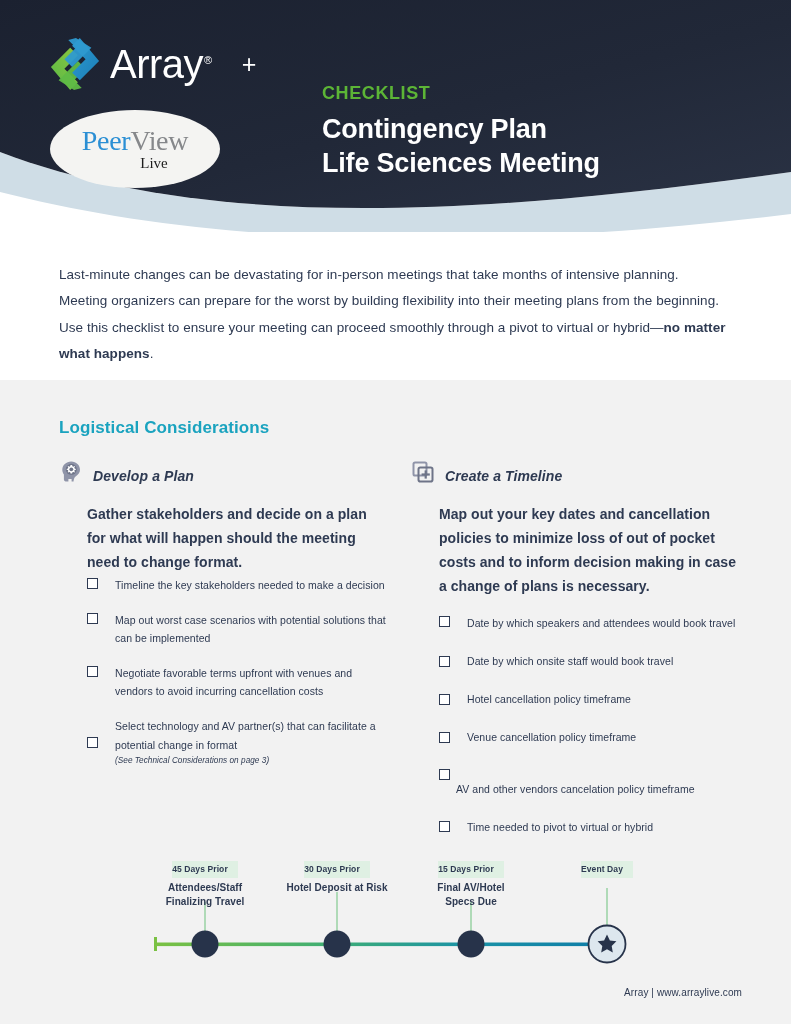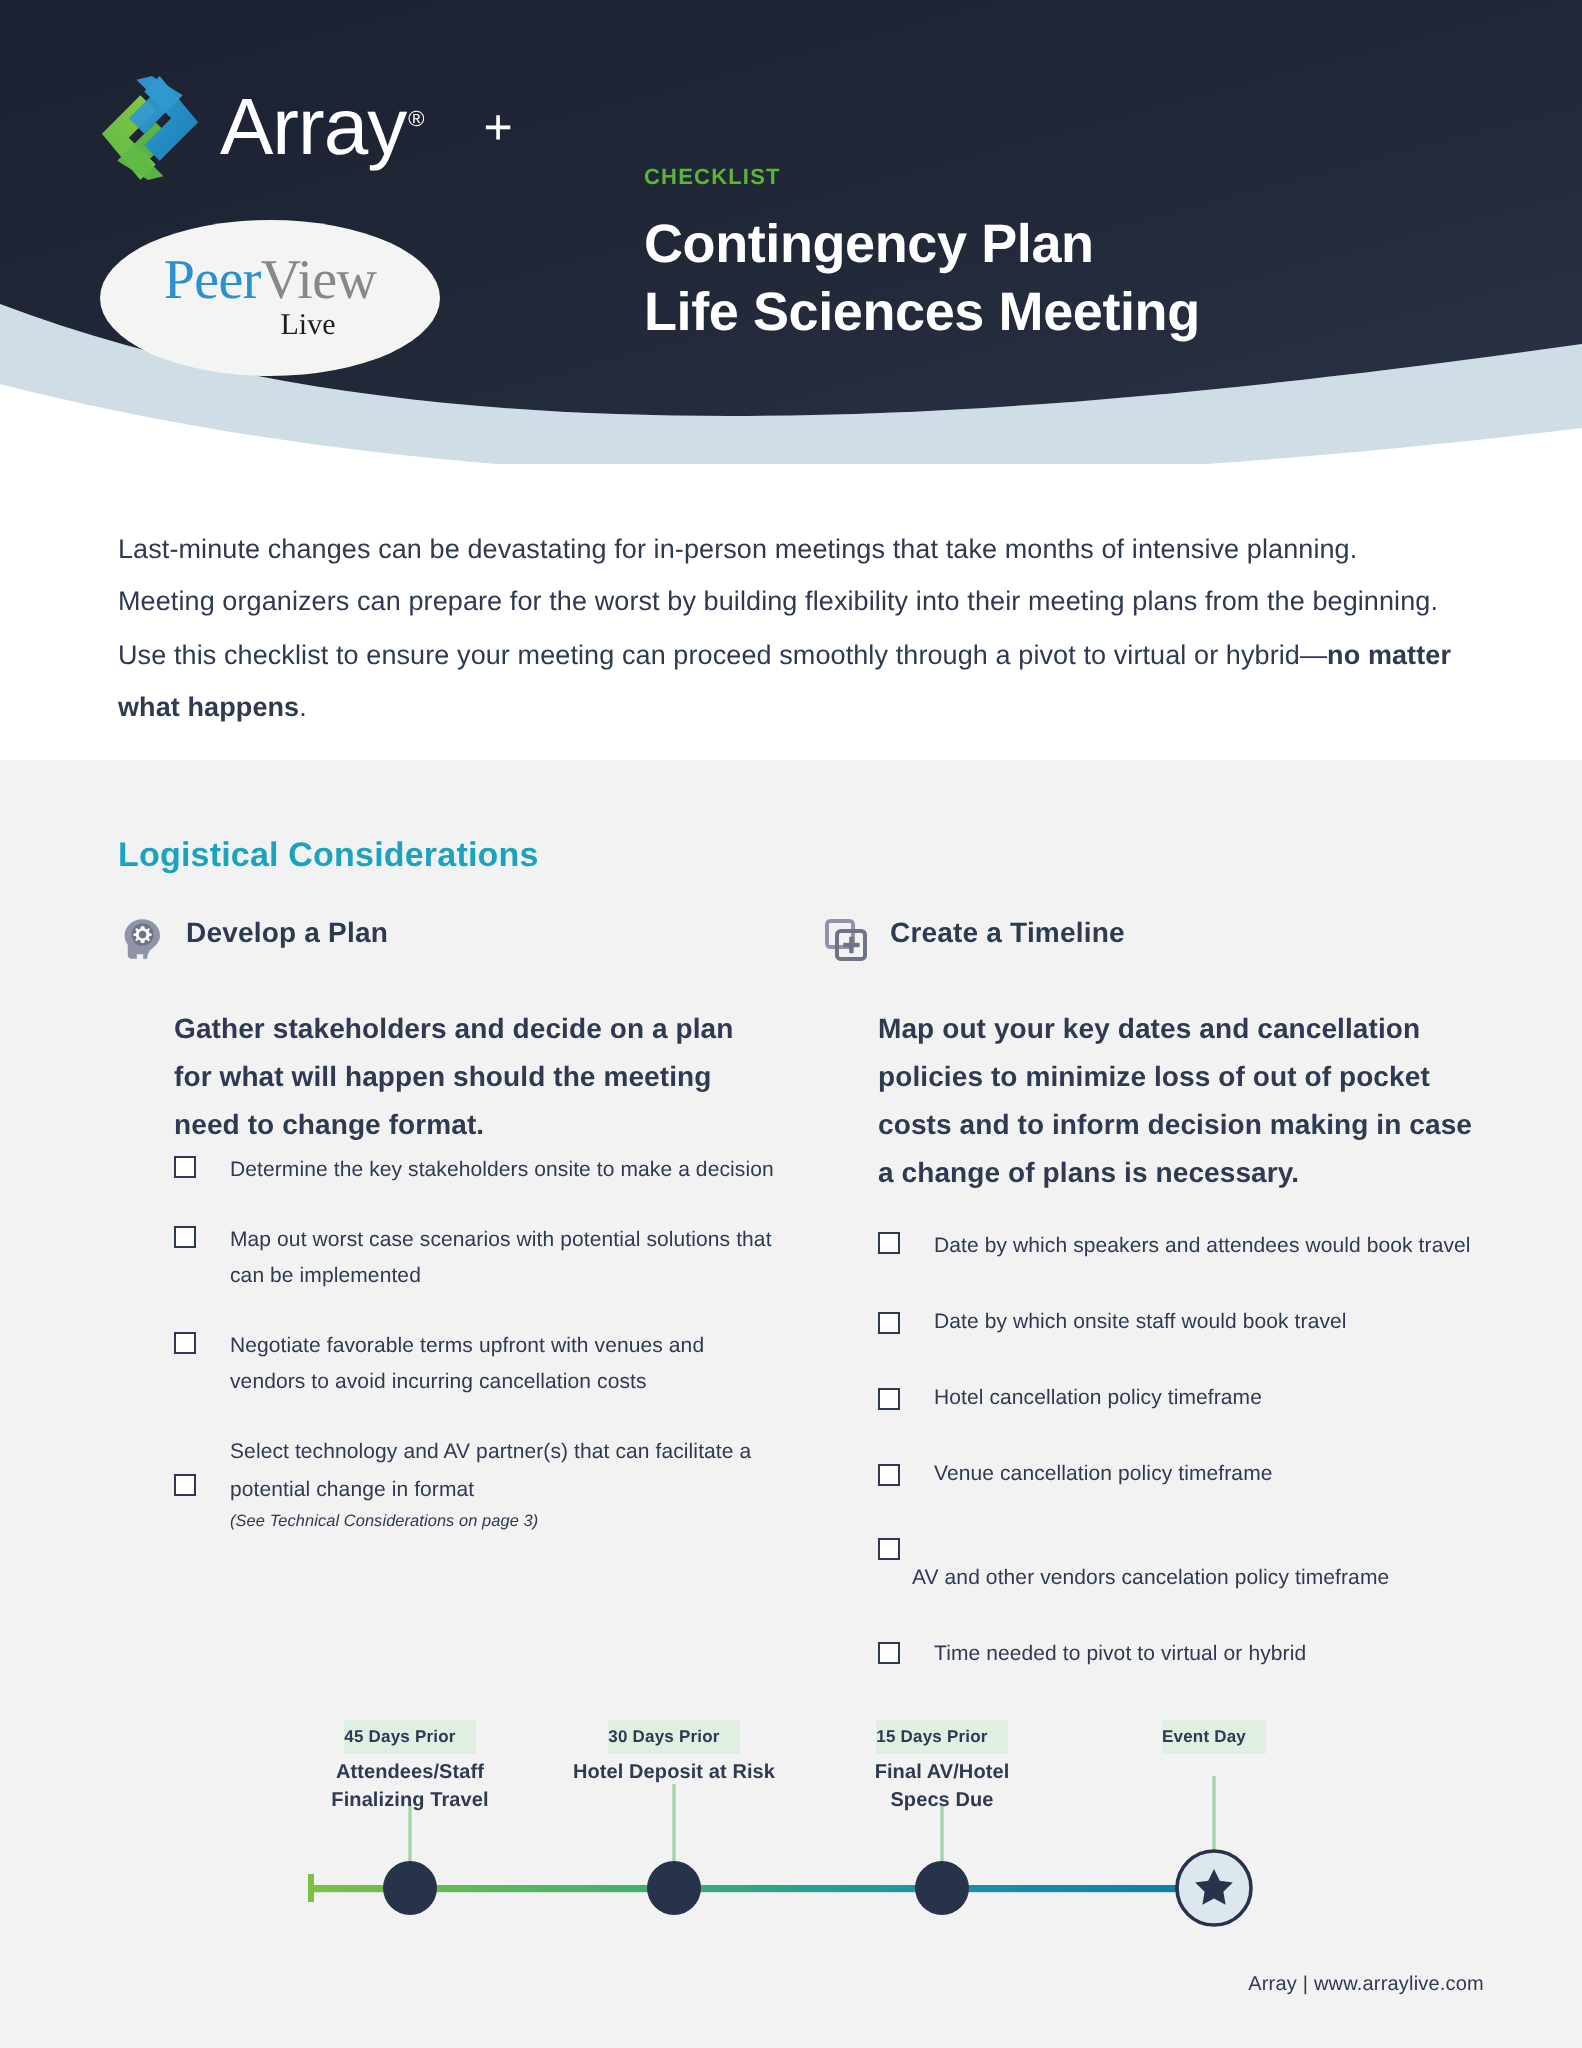--- a/index.html
+++ b/index.html
@@ -95,21 +95,21 @@
     line-height: 1;
   }
 
   .title-block {
     position: absolute;
     left: 322px; top: 84px;
     width: 430px;
   }
   .eyebrow {
     color: #5cb536;
-    font-size: 11px;
+    font-size: 18px;
     font-weight: 700;
     letter-spacing: 0.6px;
     line-height: 1;
     margin-bottom: 10px;
   }
   .doc-title {
     color: #ffffff;
     font-size: 27px;
     font-weight: 700;
     line-height: 1.26;
@@ -148,23 +148,24 @@
 
   .col {
     position: absolute;
     top: 78px;
   }
   .col-left  { left: 59px;  width: 330px; }
   .col-right { left: 411px; width: 330px; }
 
   .col-head {
     display: flex;
-    align-items: flex-start;
+    align-items: flex-end;
     height: 26px;
     margin-bottom: 18px;
+    font-style: italic;
   }
   .col-icon { width: 24px; height: 24px; flex: 0 0 24px; }
   .col-title {
     margin-left: 10px;
     color: #2e3a52;
     font-size: 14px;
     font-weight: 700;
     letter-spacing: 0.1px;
   }
 
@@ -341,21 +342,21 @@
           <circle cx="12.3" cy="9.3" r="1.9" fill="#6e7488"></circle>
         </svg>
         <span class="col-title">Develop a Plan</span>
       </div>
 
       <div class="col-intro">Gather stakeholders and decide on a plan for what will happen should the meeting need to change format.</div>
 
       <ul class="check-list">
         <li class="check-item" style="margin-top:-4px;">
           <span class="checkbox"></span>
-          <span class="check-text">Determine the key stakeholders onsite to make a decision</span>
+          <span class="check-text">Timeline the key stakeholders needed to make a decision</span>
         </li>
         <li class="check-item" style="margin-top:14px;">
           <span class="checkbox"></span>
           <span class="check-text">Map out worst case scenarios with potential solutions that can be implemented</span>
         </li>
         <li class="check-item" style="margin-top:14px;">
           <span class="checkbox"></span>
           <span class="check-text">Negotiate favorable terms upfront with venues and vendors to avoid incurring cancellation costs</span>
         </li>
         <li class="check-item mid-align" style="margin-top:14px;">

